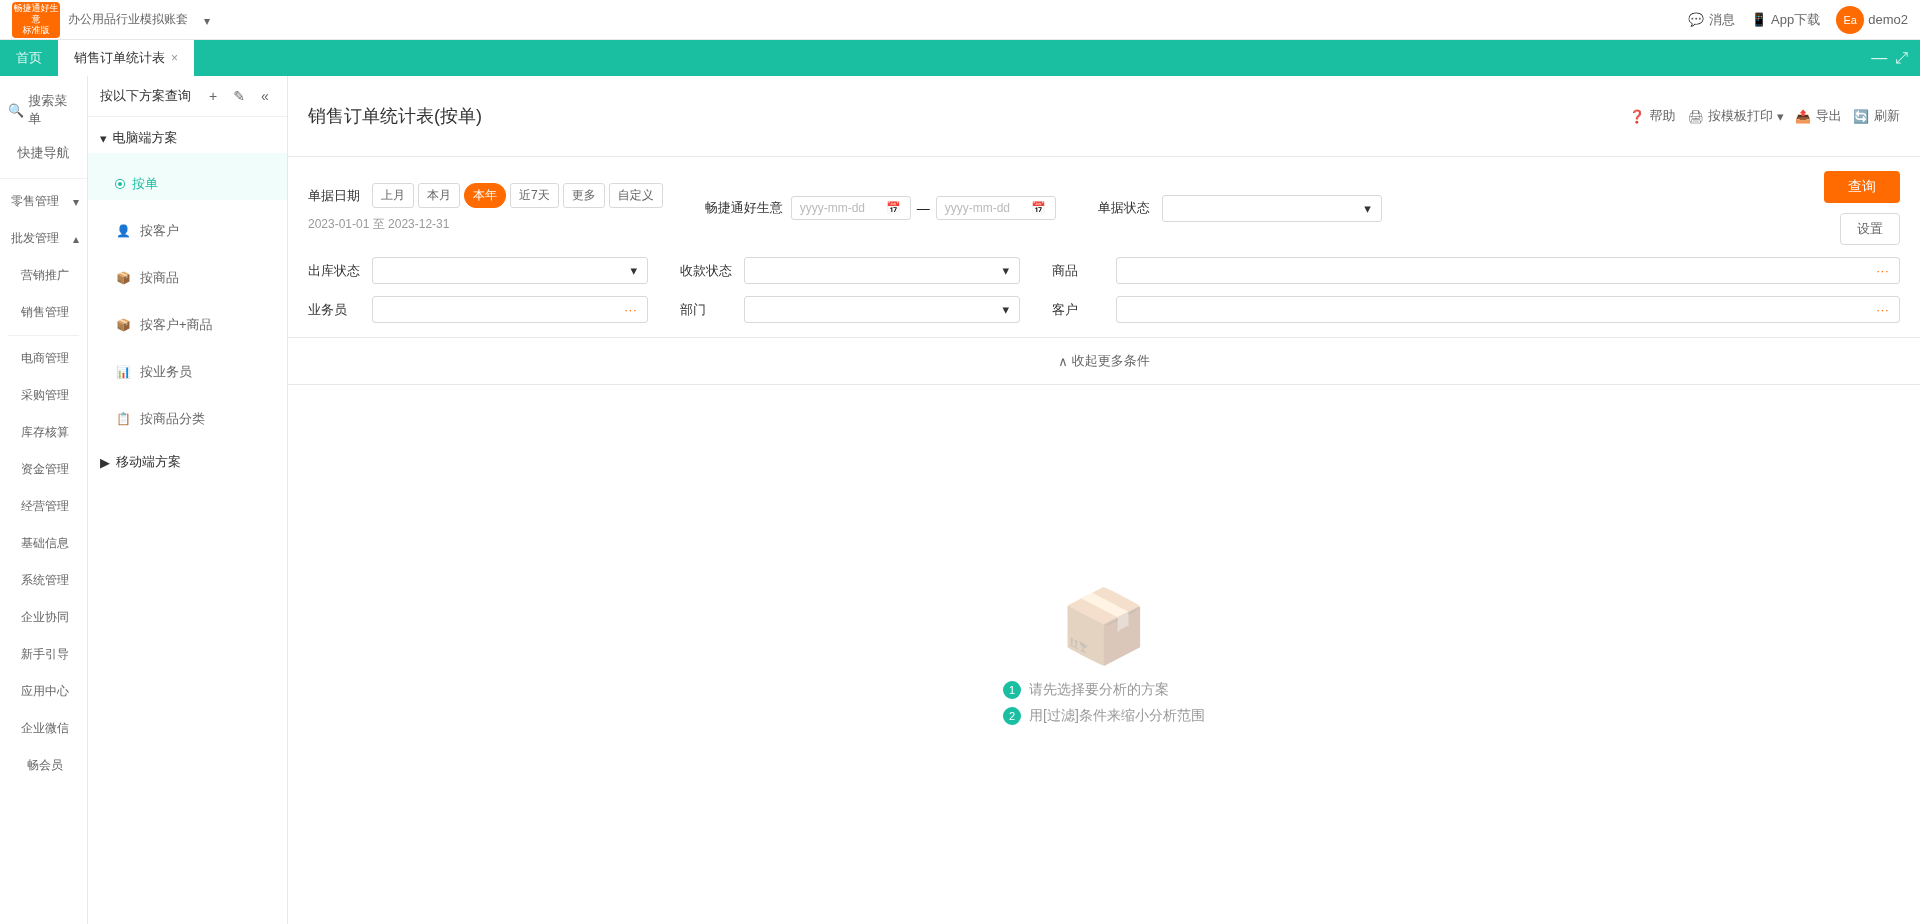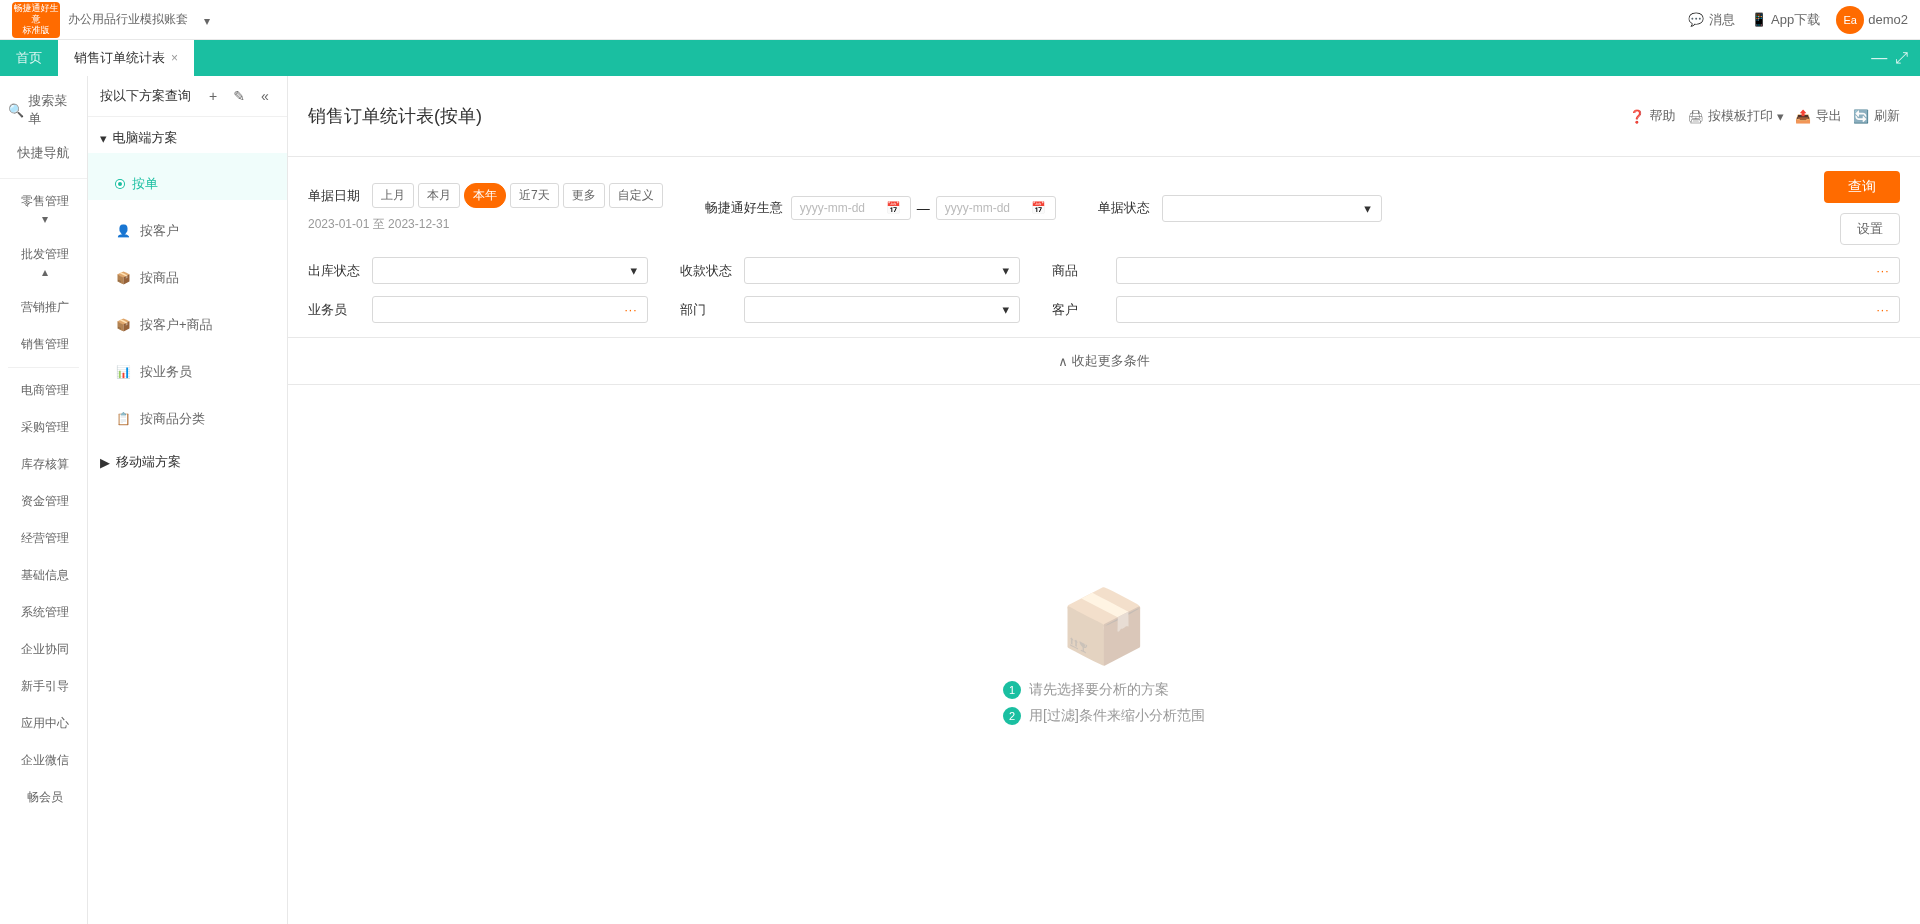--- a/index.html
+++ b/index.html
@@ -26,21 +26,21 @@
 
     
     .main-layout { display: flex; flex: 1; overflow: hidden; }
 
     
     .sidebar { width: 88px; background: #fff; border-right: 1px solid #e8e8e8; overflow-y: auto; flex-shrink: 0; }
     .sidebar-search { padding: 8px; border-bottom: 1px solid #f0f0f0; }
     .sidebar-search-item { display: flex; align-items: center; justify-content: center; padding: 8px 0; cursor: pointer; color: #666; font-size: 13px; gap: 4px; }
     .sidebar-nav { padding: 4px 0; }
     .sidebar-nav-item { display: flex; align-items: center; justify-content: center; flex-direction: column; padding: 10px 4px; cursor: pointer; color: #666; font-size: 12px; gap: 2px; border-left: 3px solid transparent; }
-    .sidebar-nav-item.has-arrow { flex-direction: column; justify-content: space-between; padding: 10px 8px; }
+    .sidebar-nav-item.has-arrow { flex-direction: row; justify-content: space-between; padding: 10px 8px; }
     .sidebar-divider { height: 1px; background: #f0f0f0; margin: 4px 8px; }
 
     
     .content-area { flex: 1; display: flex; overflow: hidden; }
 
     
     .scheme-panel { width: 200px; background: #fff; border-right: 1px solid #e8e8e8; flex-shrink: 0; overflow-y: auto; }
     .scheme-panel-header { display: flex; align-items: center; justify-content: space-between; padding: 10px 12px; border-bottom: 1px solid #f0f0f0; }
     .scheme-panel-title { font-size: 13px; color: #333; }
     .scheme-panel-actions { display: flex; align-items: center; gap: 6px; }

